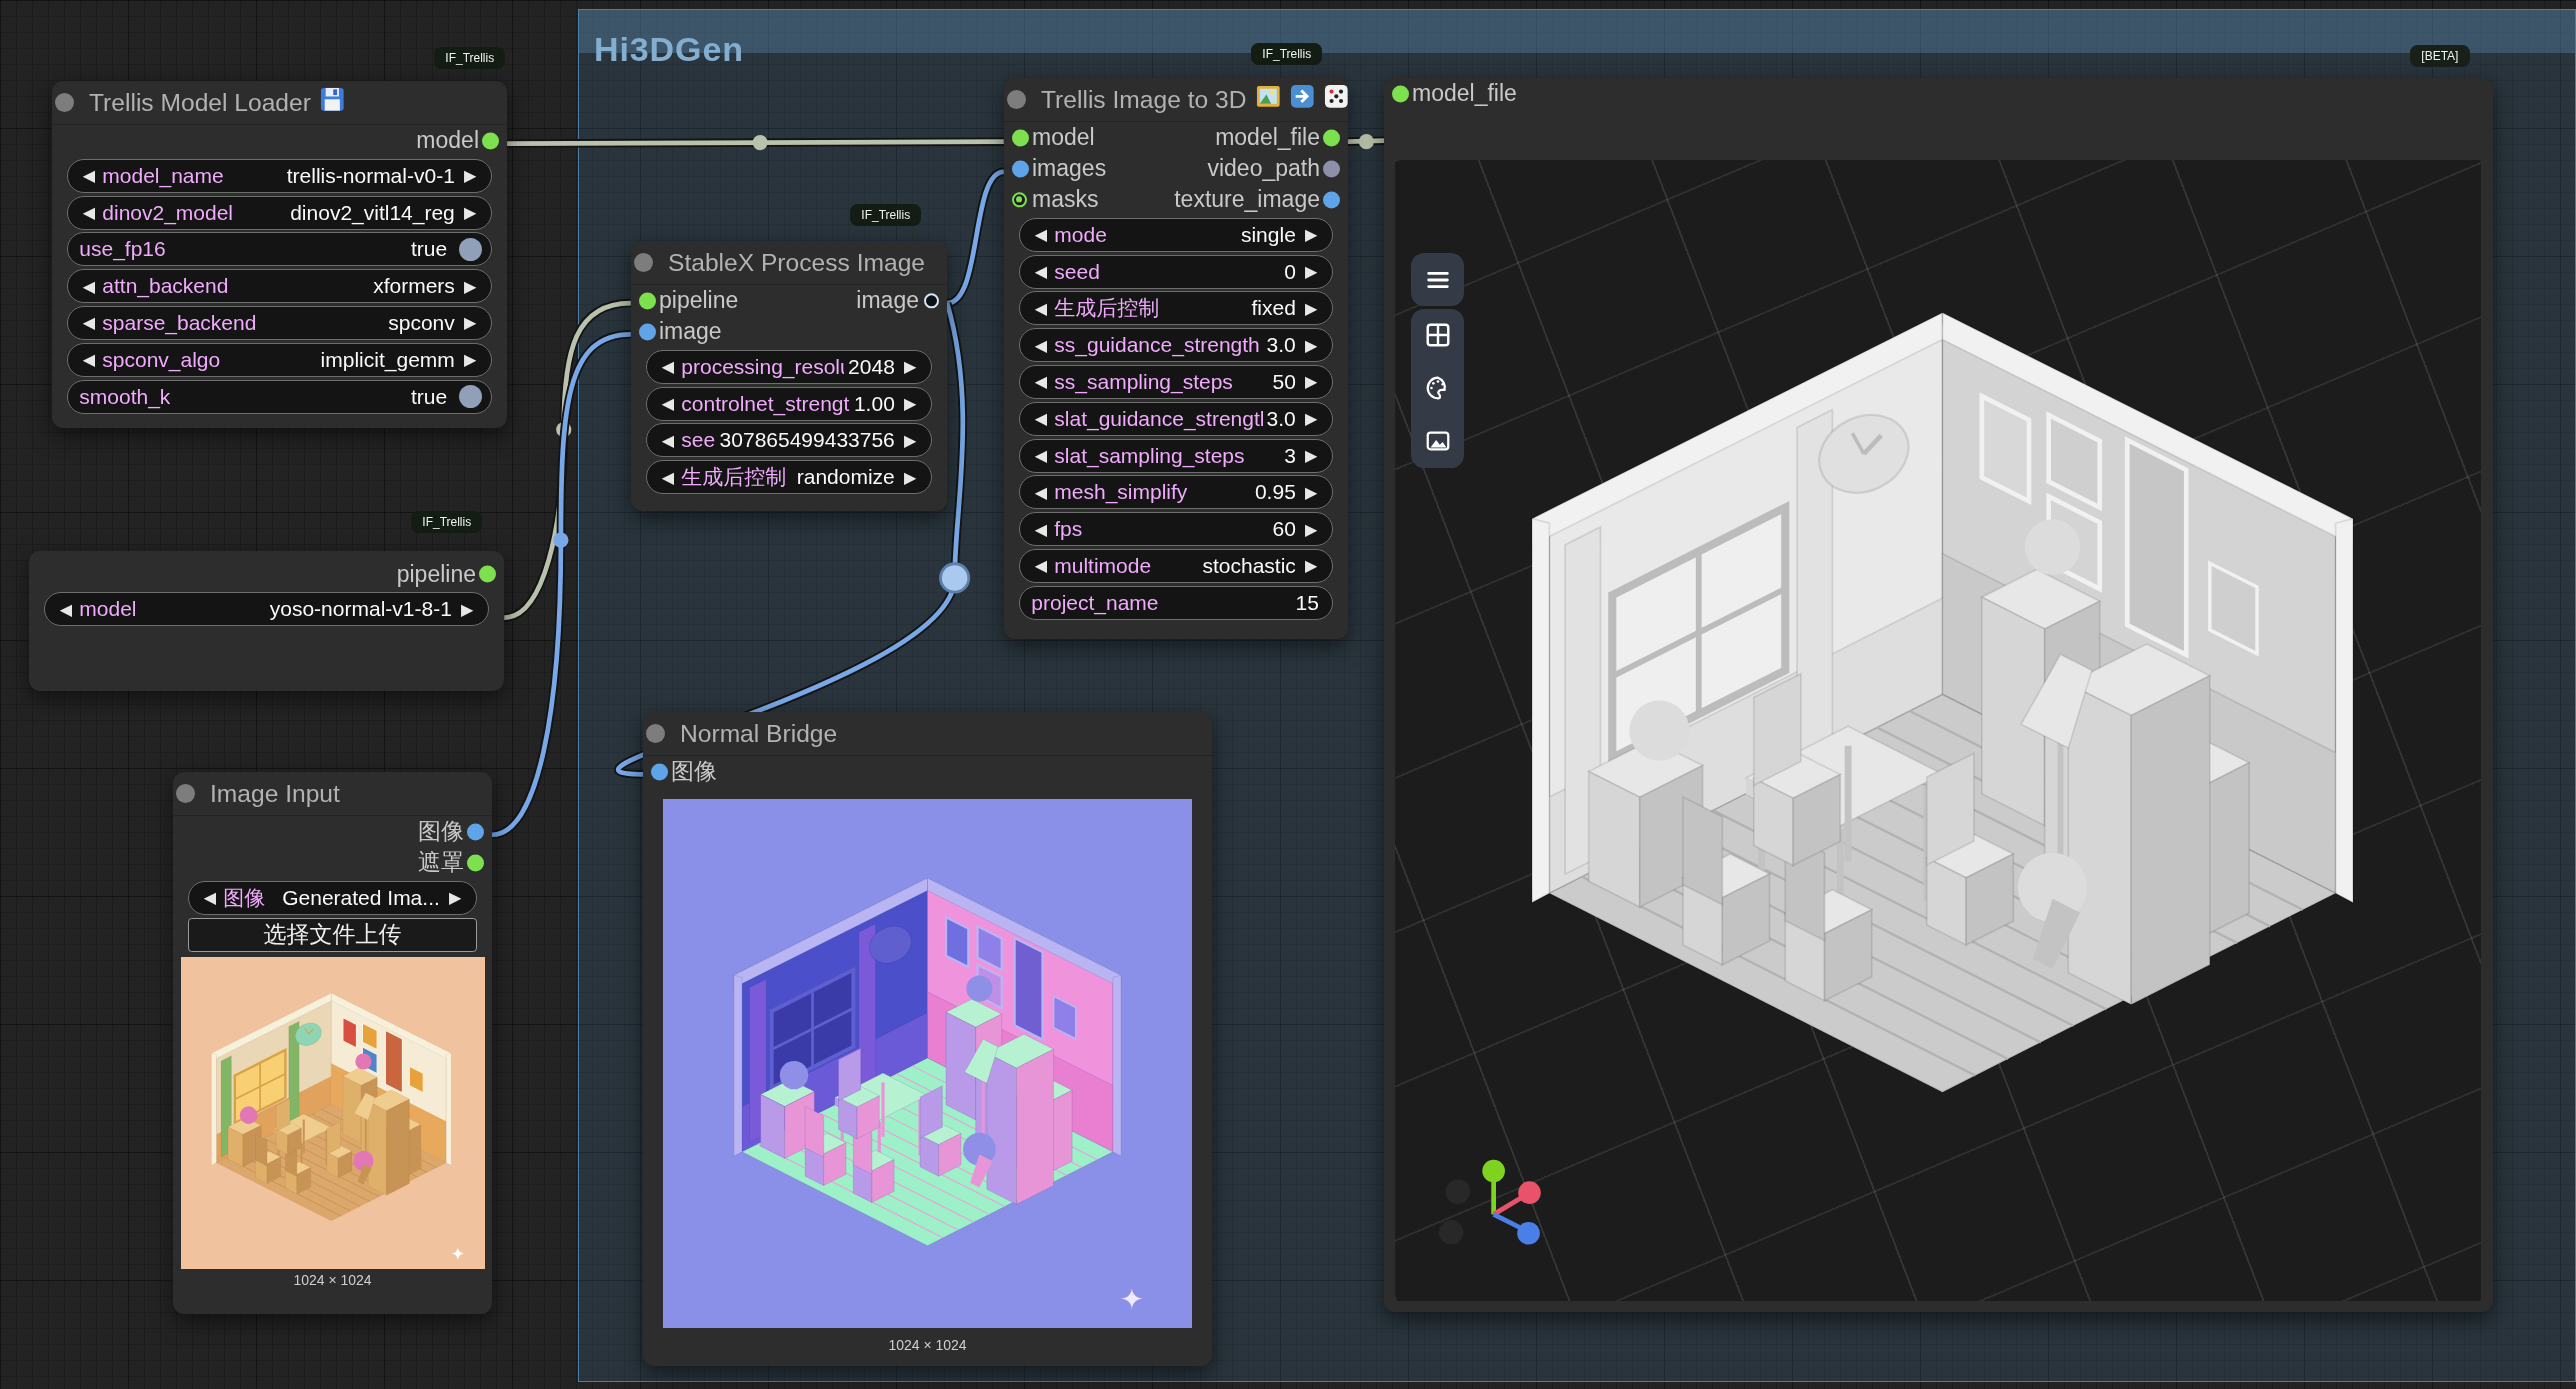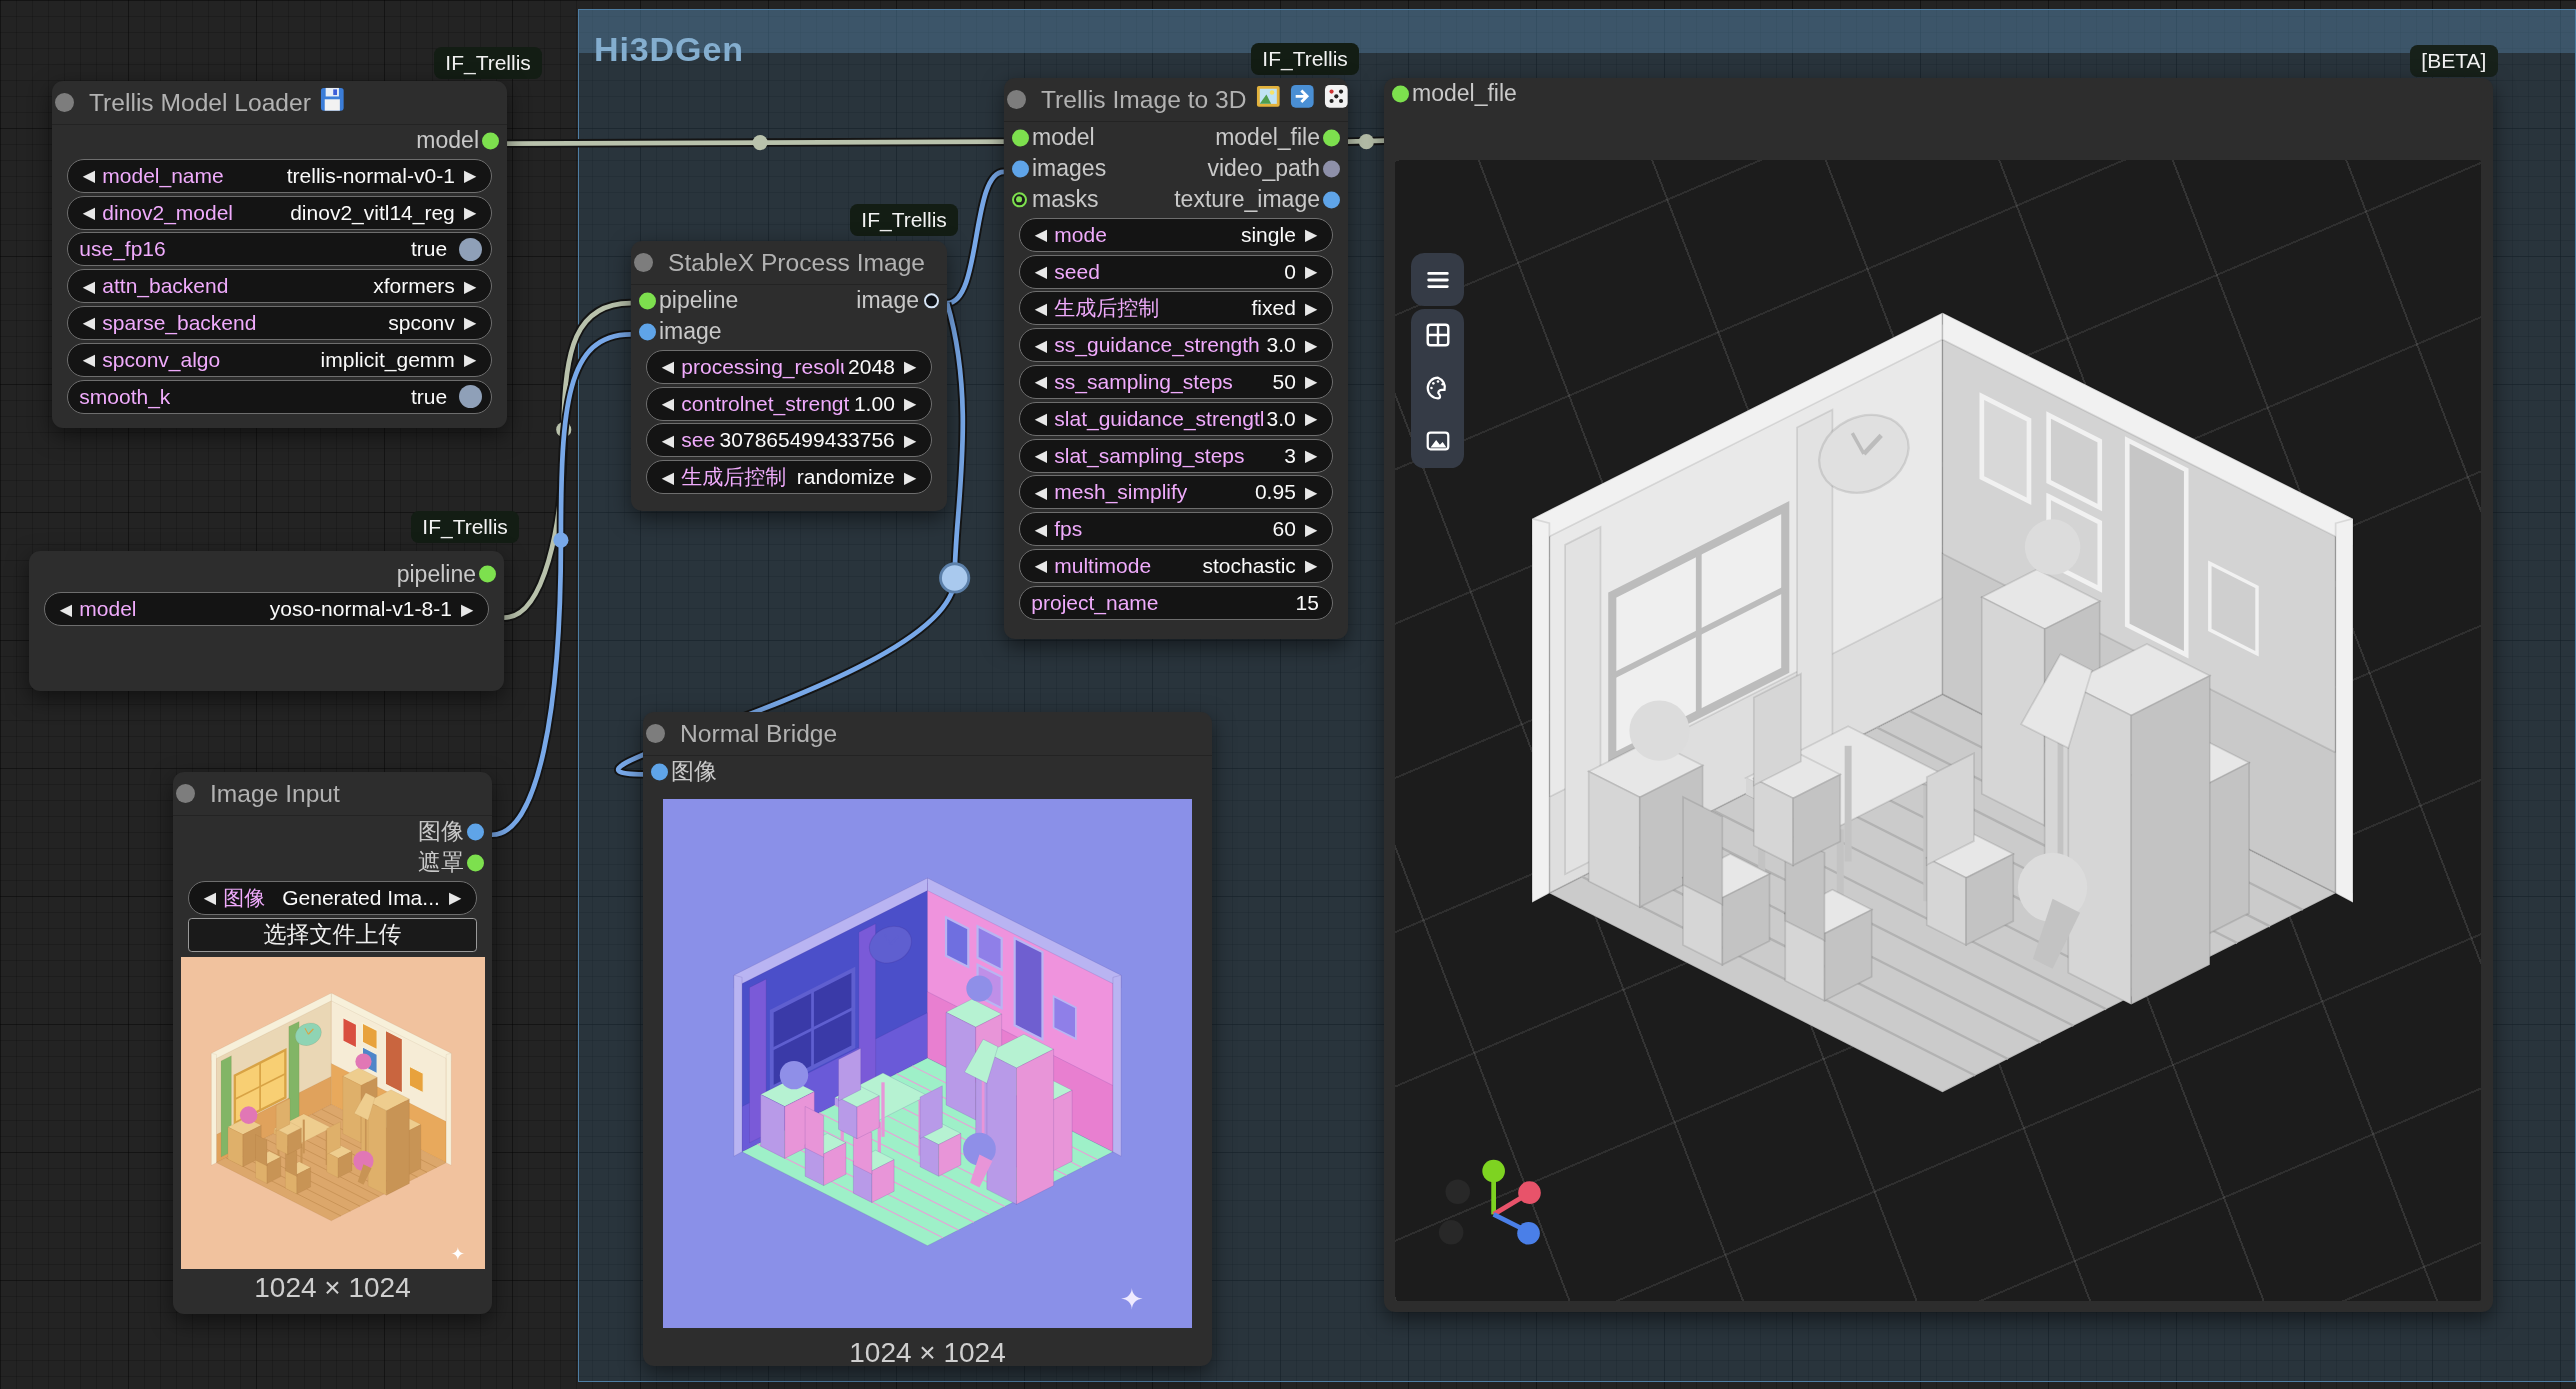--- a/index.html
+++ b/index.html
@@ -15,21 +15,21 @@
     background-size:128px 128px,128px 128px,16px 16px,16px 16px;
     color:#c8c8c8;
   }
   
   .group{position:absolute;z-index:1;border:1.9px solid #4e7ea4;background:rgba(64,115,148,.22);}
   .group-titlebar{position:absolute;left:0;top:0;right:0;height:43px;background:rgba(96,150,190,.35);}
   .group-title{position:absolute;left:15px;top:20px;font-size:34px;color:#84aecf;font-weight:bold;letter-spacing:0.9px;}
   
   #wires{position:absolute;left:0;top:0;z-index:2;}
   
-  .badge{position:absolute;z-index:3;background:#131d14;color:#f2f2f2;font-size:21px;
+  .badge{position:absolute;z-index:3;background:#131d14;color:#f2f2f2;font-size:12px;
     padding:3.8px 11.3px;border-radius:7.6px;white-space:nowrap;}
   .badge.beta{background:#17211a;}
   
   .node{position:absolute;z-index:4;background:#2d2d2d;border-radius:11.3px;
     box-shadow:0 7.6px 21px rgba(0,0,0,.5);}
   .nheader{height:43px;display:flex;align-items:center;gap:15px;padding:0 3px;
     border-bottom:1.9px solid #232323;}
   .ndot{width:19px;height:19px;border-radius:50%;background:#7d7d7d;flex:none;}
   .ntitle{font-size:24.6px;color:#b2b2b2;white-space:nowrap;display:flex;align-items:center;gap:9.4px;}
   .ticon{display:inline-block;vertical-align:middle;}
@@ -43,21 +43,21 @@
   .pdot.ring{width:11.3px;height:11.3px;background:#0e1116 !important;border:2.8px solid #d7e5f5;}
   .widget{height:32px;margin:2.8px 15px;border:1.9px solid #6e6e6e;border-radius:17px;background:#141414;
     display:flex;align-items:center;padding:0 9.4px;font-size:21px;}
   .warr{width:23px;flex:none;color:#e8e8e8;font-size:16px;text-align:center;}
   .wlabel{color:#f0abfc;margin-left:1.9px;white-space:nowrap;overflow:hidden;flex:0 1 auto;}
   .wvalue{color:#fafafa;margin-left:auto;white-space:nowrap;padding:0 3.8px;}
   .wtoggle{width:23px;height:23px;border-radius:50%;background:#8fa0b8;margin-left:7.6px;flex:none;}
   .nbutton{height:32px;margin:2.8px 15px;border:1.9px solid #9a9a9a;border-radius:3.8px;background:#1a1a1a;
     display:flex;align-items:center;justify-content:center;font-size:23px;color:#efefef;}
   .preview{position:absolute;overflow:hidden;background:#000;}
-  .caption{position:absolute;left:0;right:0;text-align:center;font-size:28px;color:#cfcfcf;}
+  .caption{position:absolute;left:0;right:0;text-align:center;font-size:14px;color:#cfcfcf;}
   
   .viewport{position:absolute;background-color:#1c1c1c;border-radius:1.9px;
     background-image:
       repeating-linear-gradient(69deg, rgba(210,210,210,.13) 0 1.9px, transparent 1.9px 162px),
       repeating-linear-gradient(157deg, rgba(210,210,210,.10) 0 1.9px, transparent 1.9px 142px);}
   .vtoolbar{position:absolute;display:flex;flex-direction:column;gap:2.8px;}
   .vtb-box{background:#353b46;border-radius:13.2px;display:flex;flex-direction:column;align-items:center;}
   .vtb-btn{width:53px;height:53px;display:flex;align-items:center;justify-content:center;}
 </style>
 </head>

